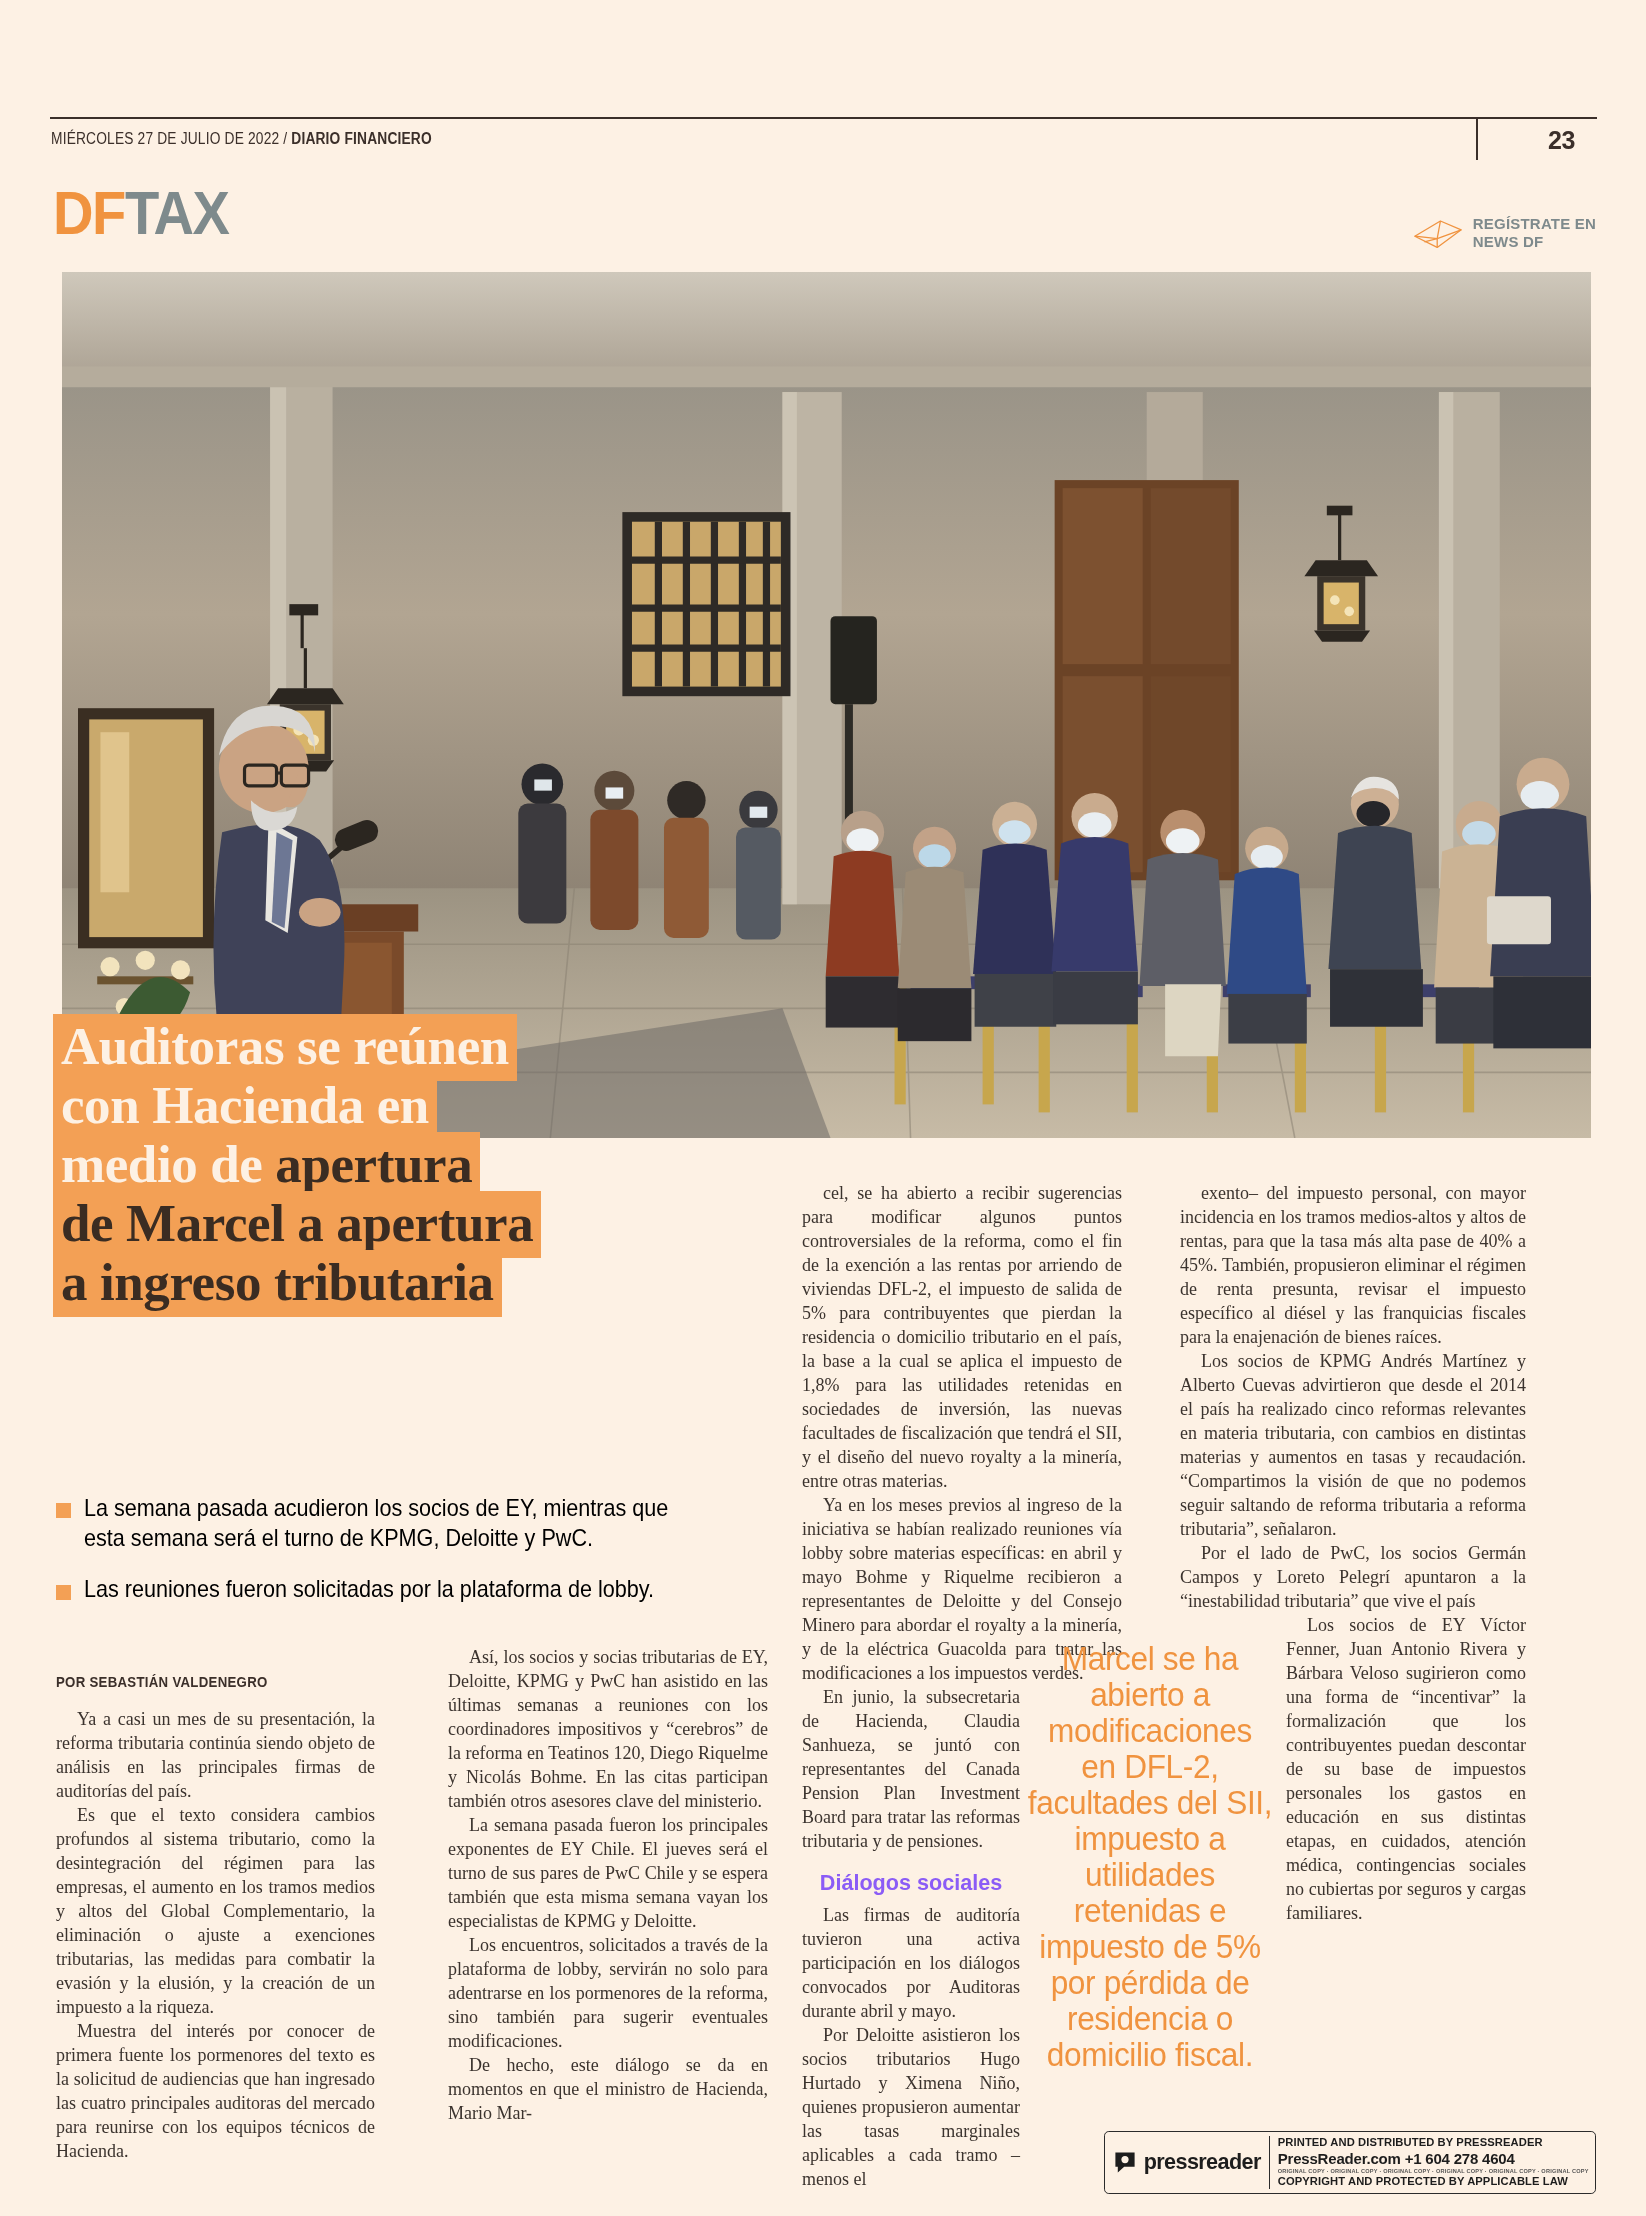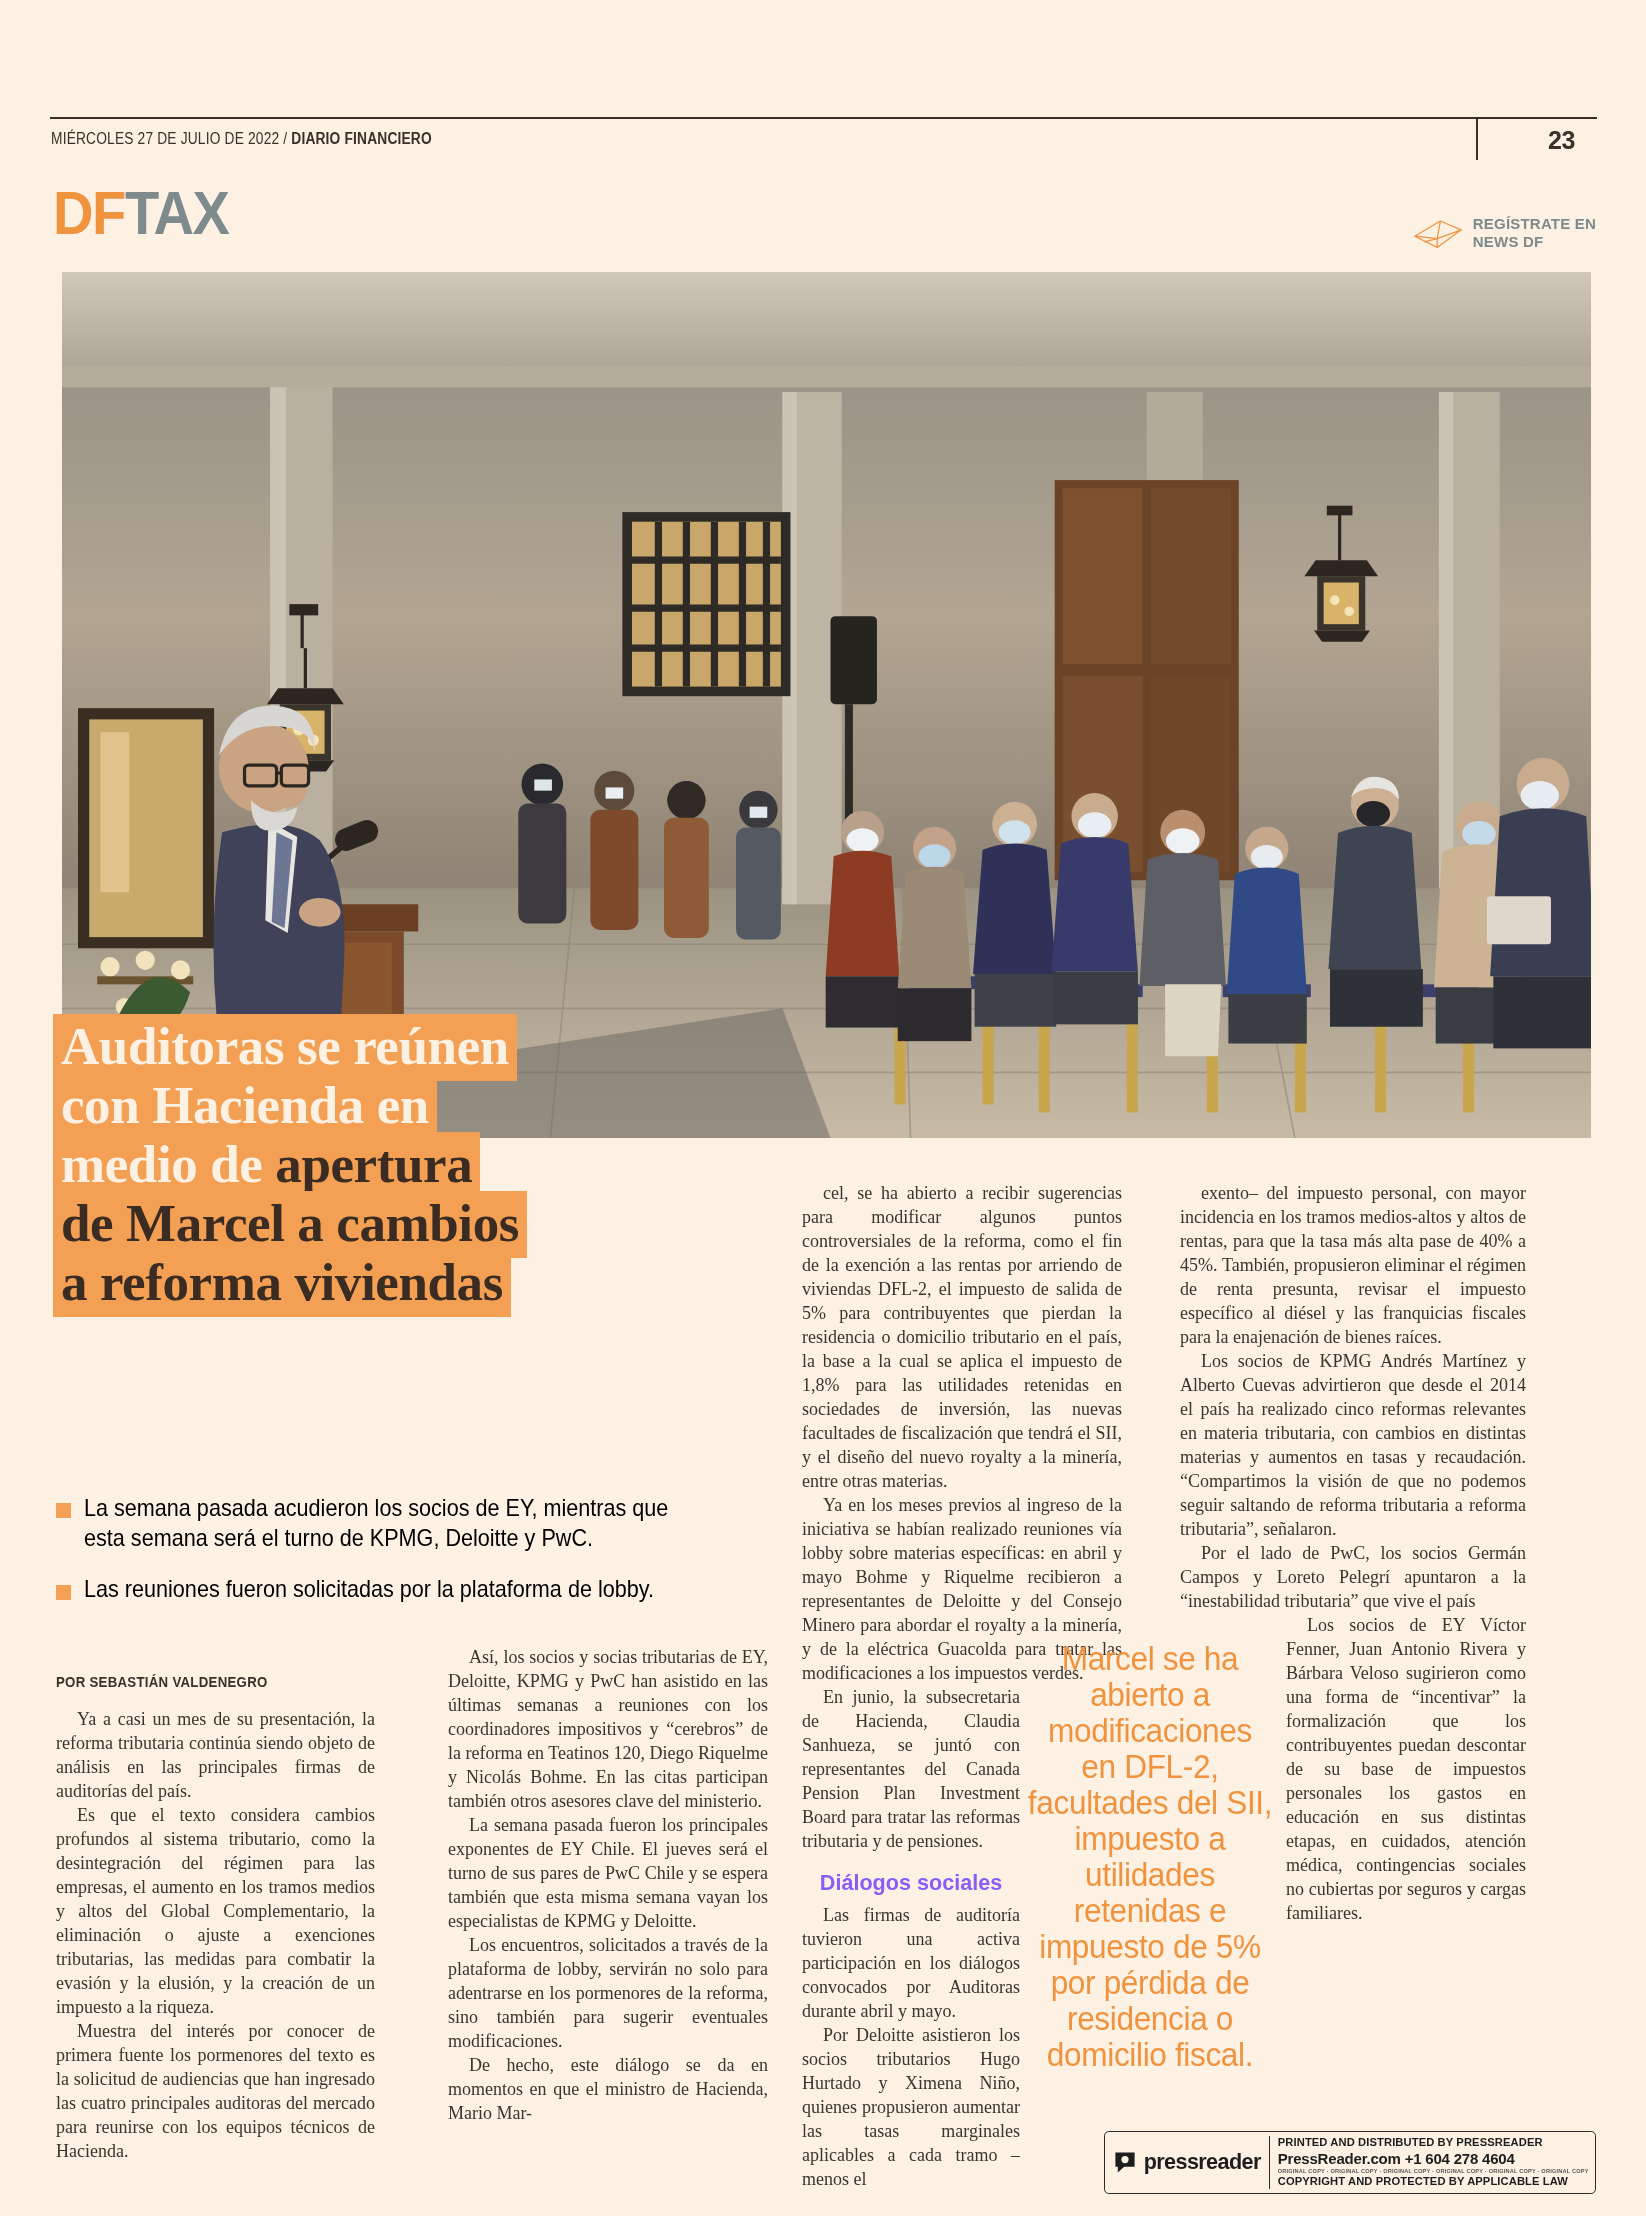--- a/index.html
+++ b/index.html
@@ -538,22 +538,22 @@
       </g>
 
       <rect x="0" y="0" width="1910" height="1082" fill="none"></rect>
     </svg>
   </div>
 
   <div class="headline">
     <span class="hl-line"><span class="hl-seg light">Auditoras se reúnen</span></span>
     <span class="hl-line"><span class="hl-seg light">con Hacienda en</span></span>
     <span class="hl-line"><span class="hl-seg"><span class="light">medio de </span><span class="dark">apertura</span></span></span>
-    <span class="hl-line"><span class="hl-seg dark">de Marcel a cambios</span></span>
-    <span class="hl-line"><span class="hl-seg dark">a reforma viviendas</span></span>
+    <span class="hl-line"><span class="hl-seg dark">de Marcel a apertura</span></span>
+    <span class="hl-line"><span class="hl-seg dark">a ingreso tributaria</span></span>
   </div>
 
   <div class="bullets">
     <div class="bullet-row">
       <div class="bullet-sq"></div>
       <div class="bullet-txt"><span>La semana pasada acudieron los socios de EY, mientras que esta semana será el turno de KPMG, Deloitte y PwC.</span></div>
     </div>
     <div class="bullet-row">
       <div class="bullet-sq"></div>
       <div class="bullet-txt"><span>Las reuniones fueron solicitadas por la plataforma de lobby.</span></div>

